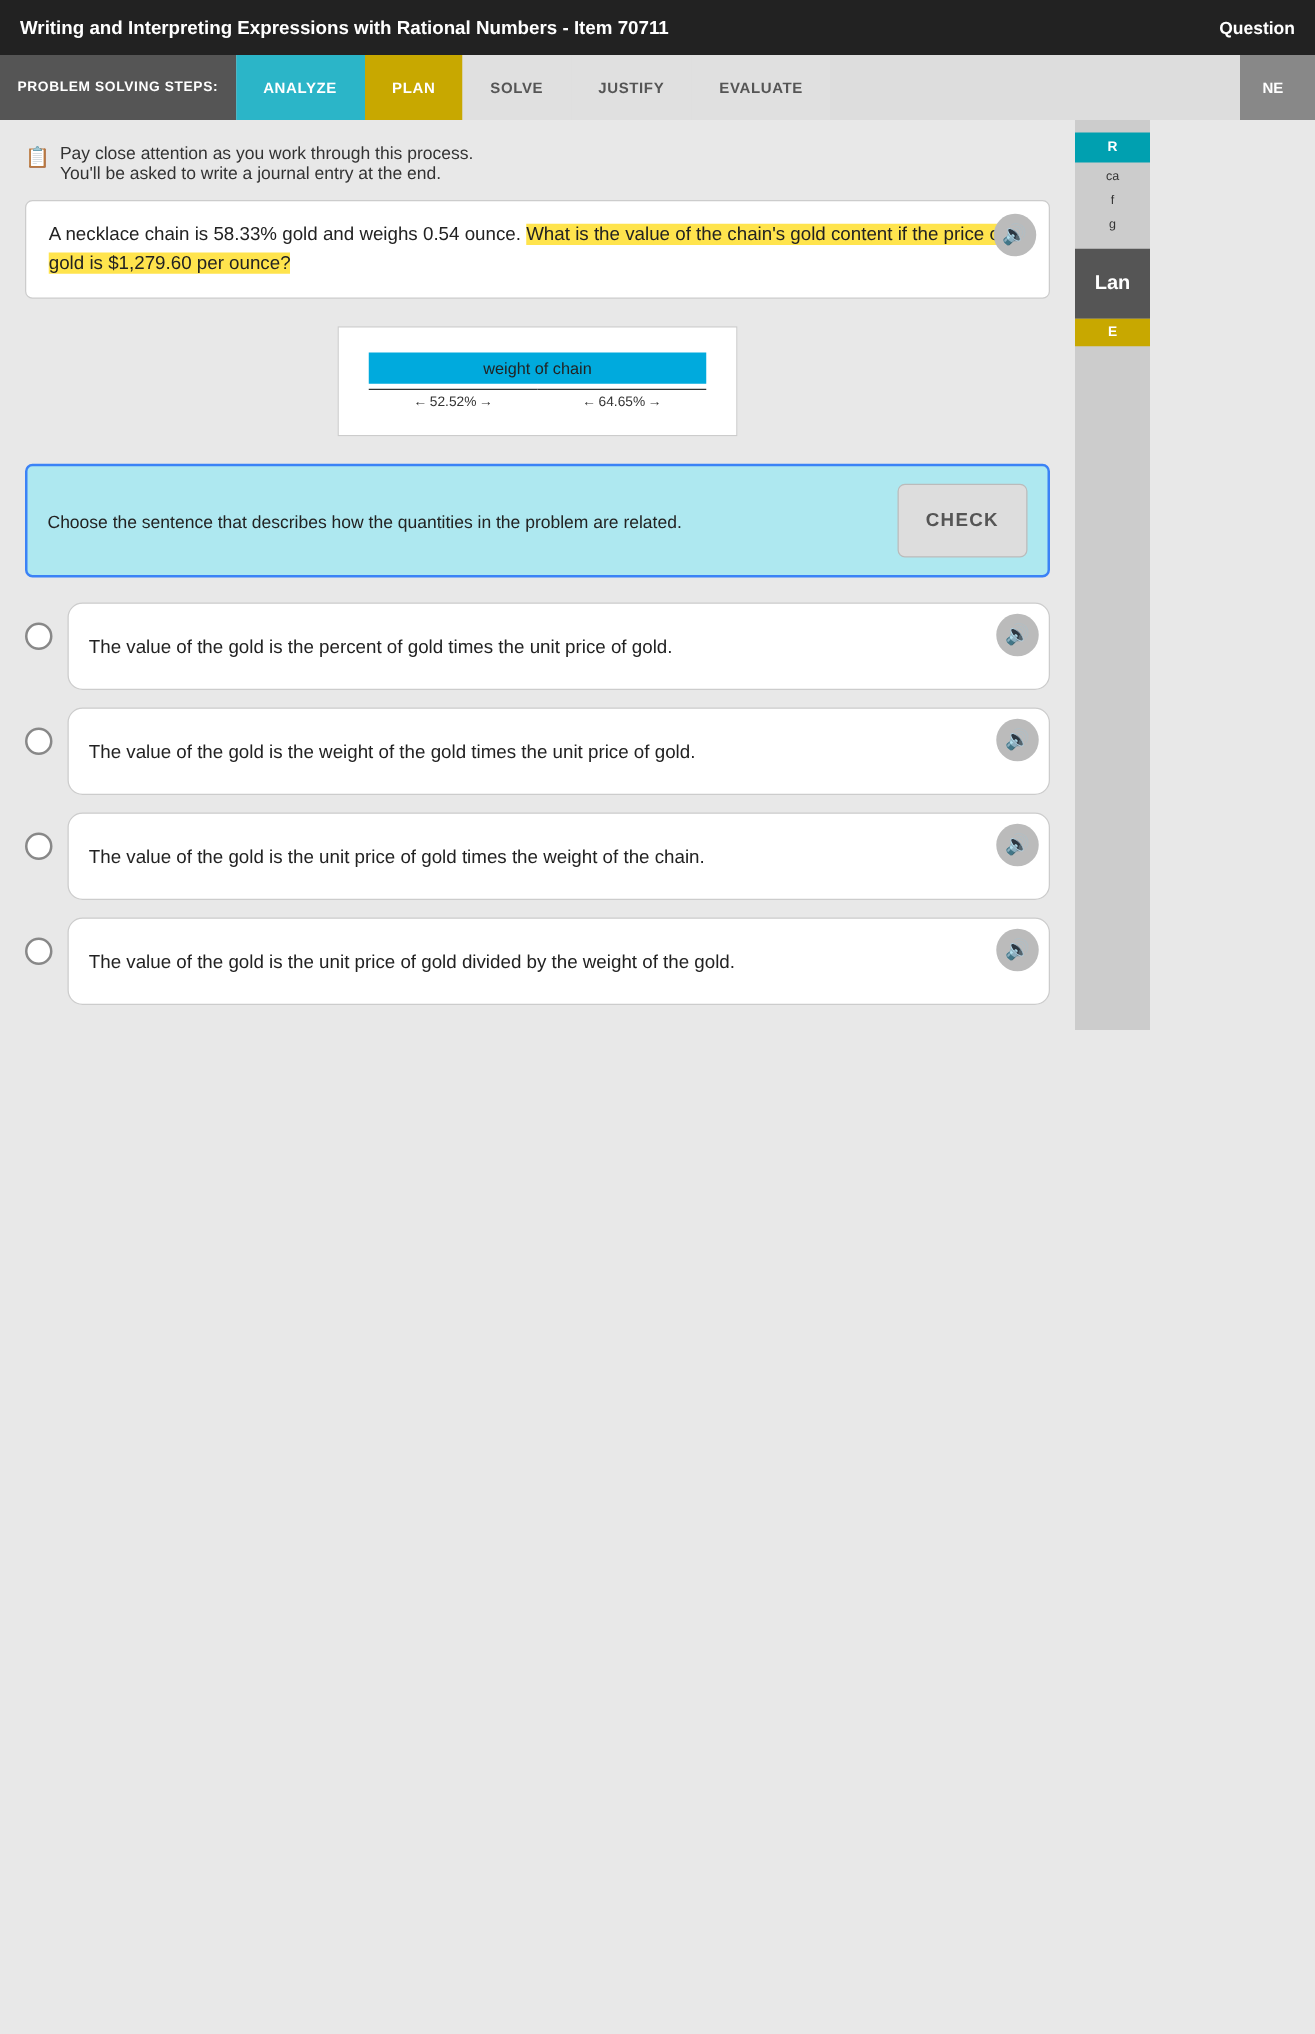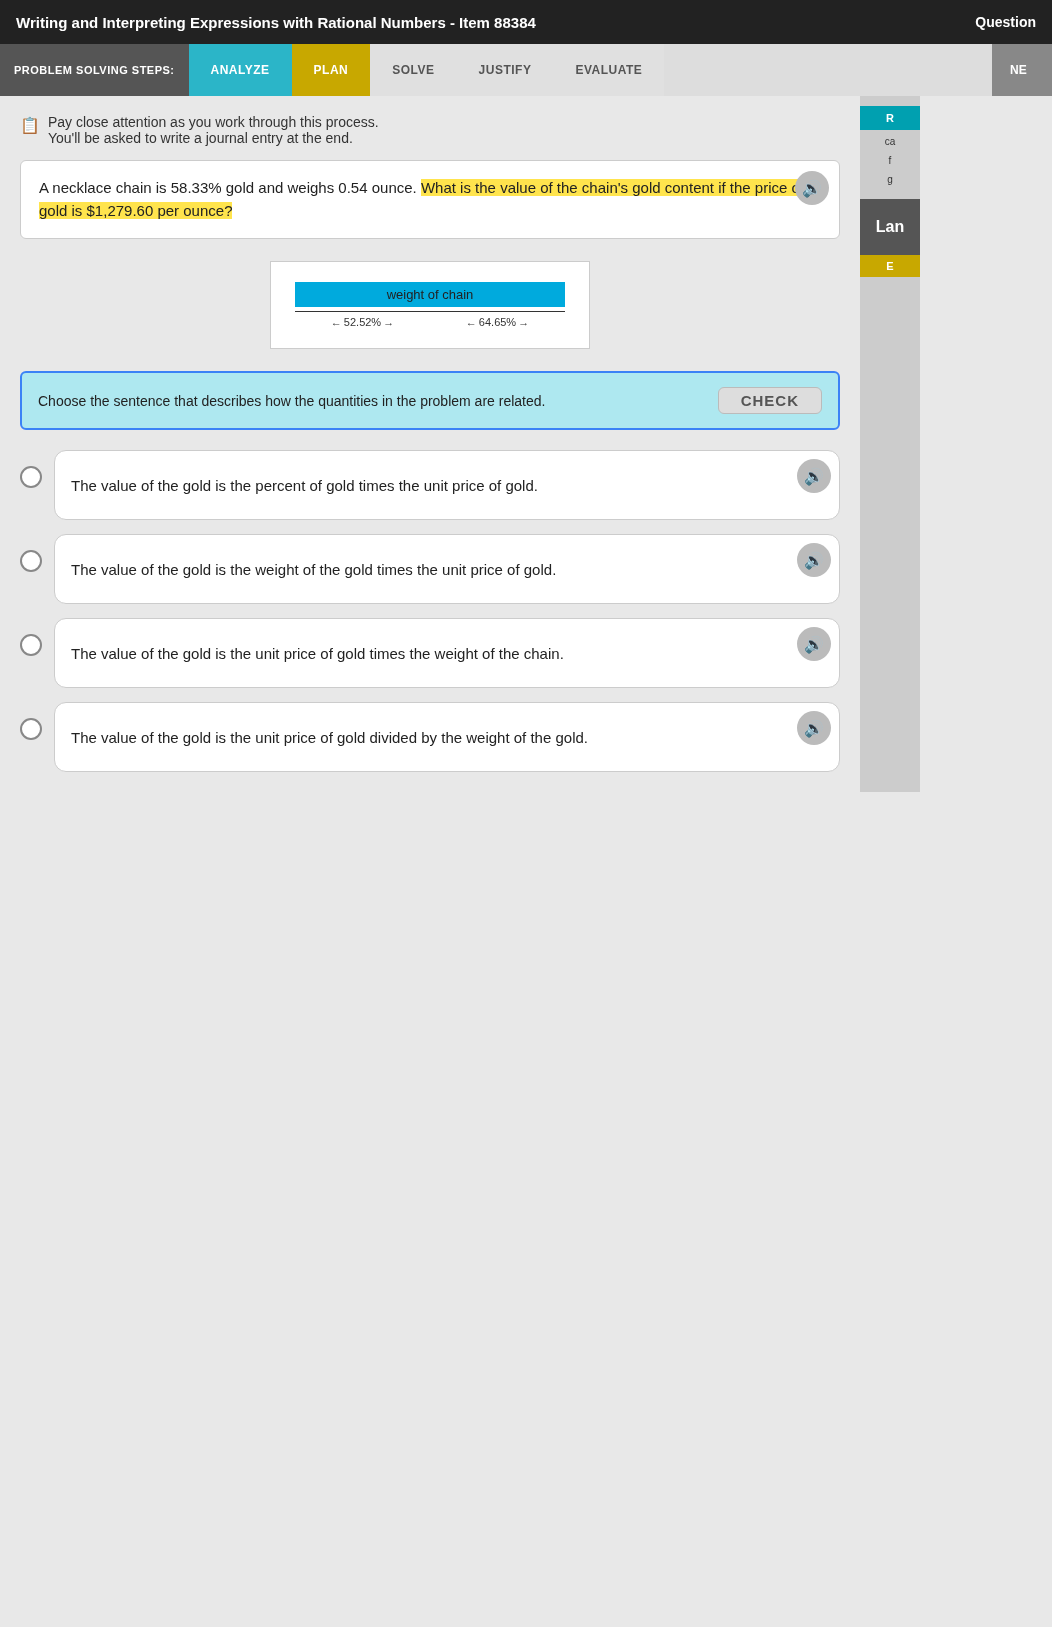--- a/index.html
+++ b/index.html
@@ -263,21 +263,21 @@
     }
     .instruction-text {
       flex: 1;
       font-size: 14px;
       color: #222;
     }
     .check-btn {
       background: #ddd;
       border: 1px solid #bbb;
       border-radius: 6px;
-      padding: 4px 22px;
+      padding: 20px 22px;
       font-size: 15px;
       font-weight: bold;
       cursor: pointer;
       color: #555;
       letter-spacing: 1px;
     }
 
     
     .options-list {
       display: flex;
@@ -320,21 +320,21 @@
     }
     .option-card .audio-btn {
       top: 8px;
       right: 8px;
     }
   </style>
 </head>
 <body>
 
 <div class="header">
-  <span class="header-title">Writing and Interpreting Expressions with Rational Numbers - Item 88384</span>
+  <span class="header-title">Writing and Interpreting Expressions with Rational Numbers - Item 70711</span>
   <span class="header-question">Question</span>
 </div>
 
 <div class="steps-bar">
   <div class="steps-label">PROBLEM SOLVING STEPS:</div>
   <button class="step-btn step-analyze">ANALYZE</button>
   <button class="step-btn step-plan">PLAN</button>
   <button class="step-btn step-solve">SOLVE</button>
   <button class="step-btn step-justify">JUSTIFY</button>
   <button class="step-btn step-evaluate">EVALUATE</button>

